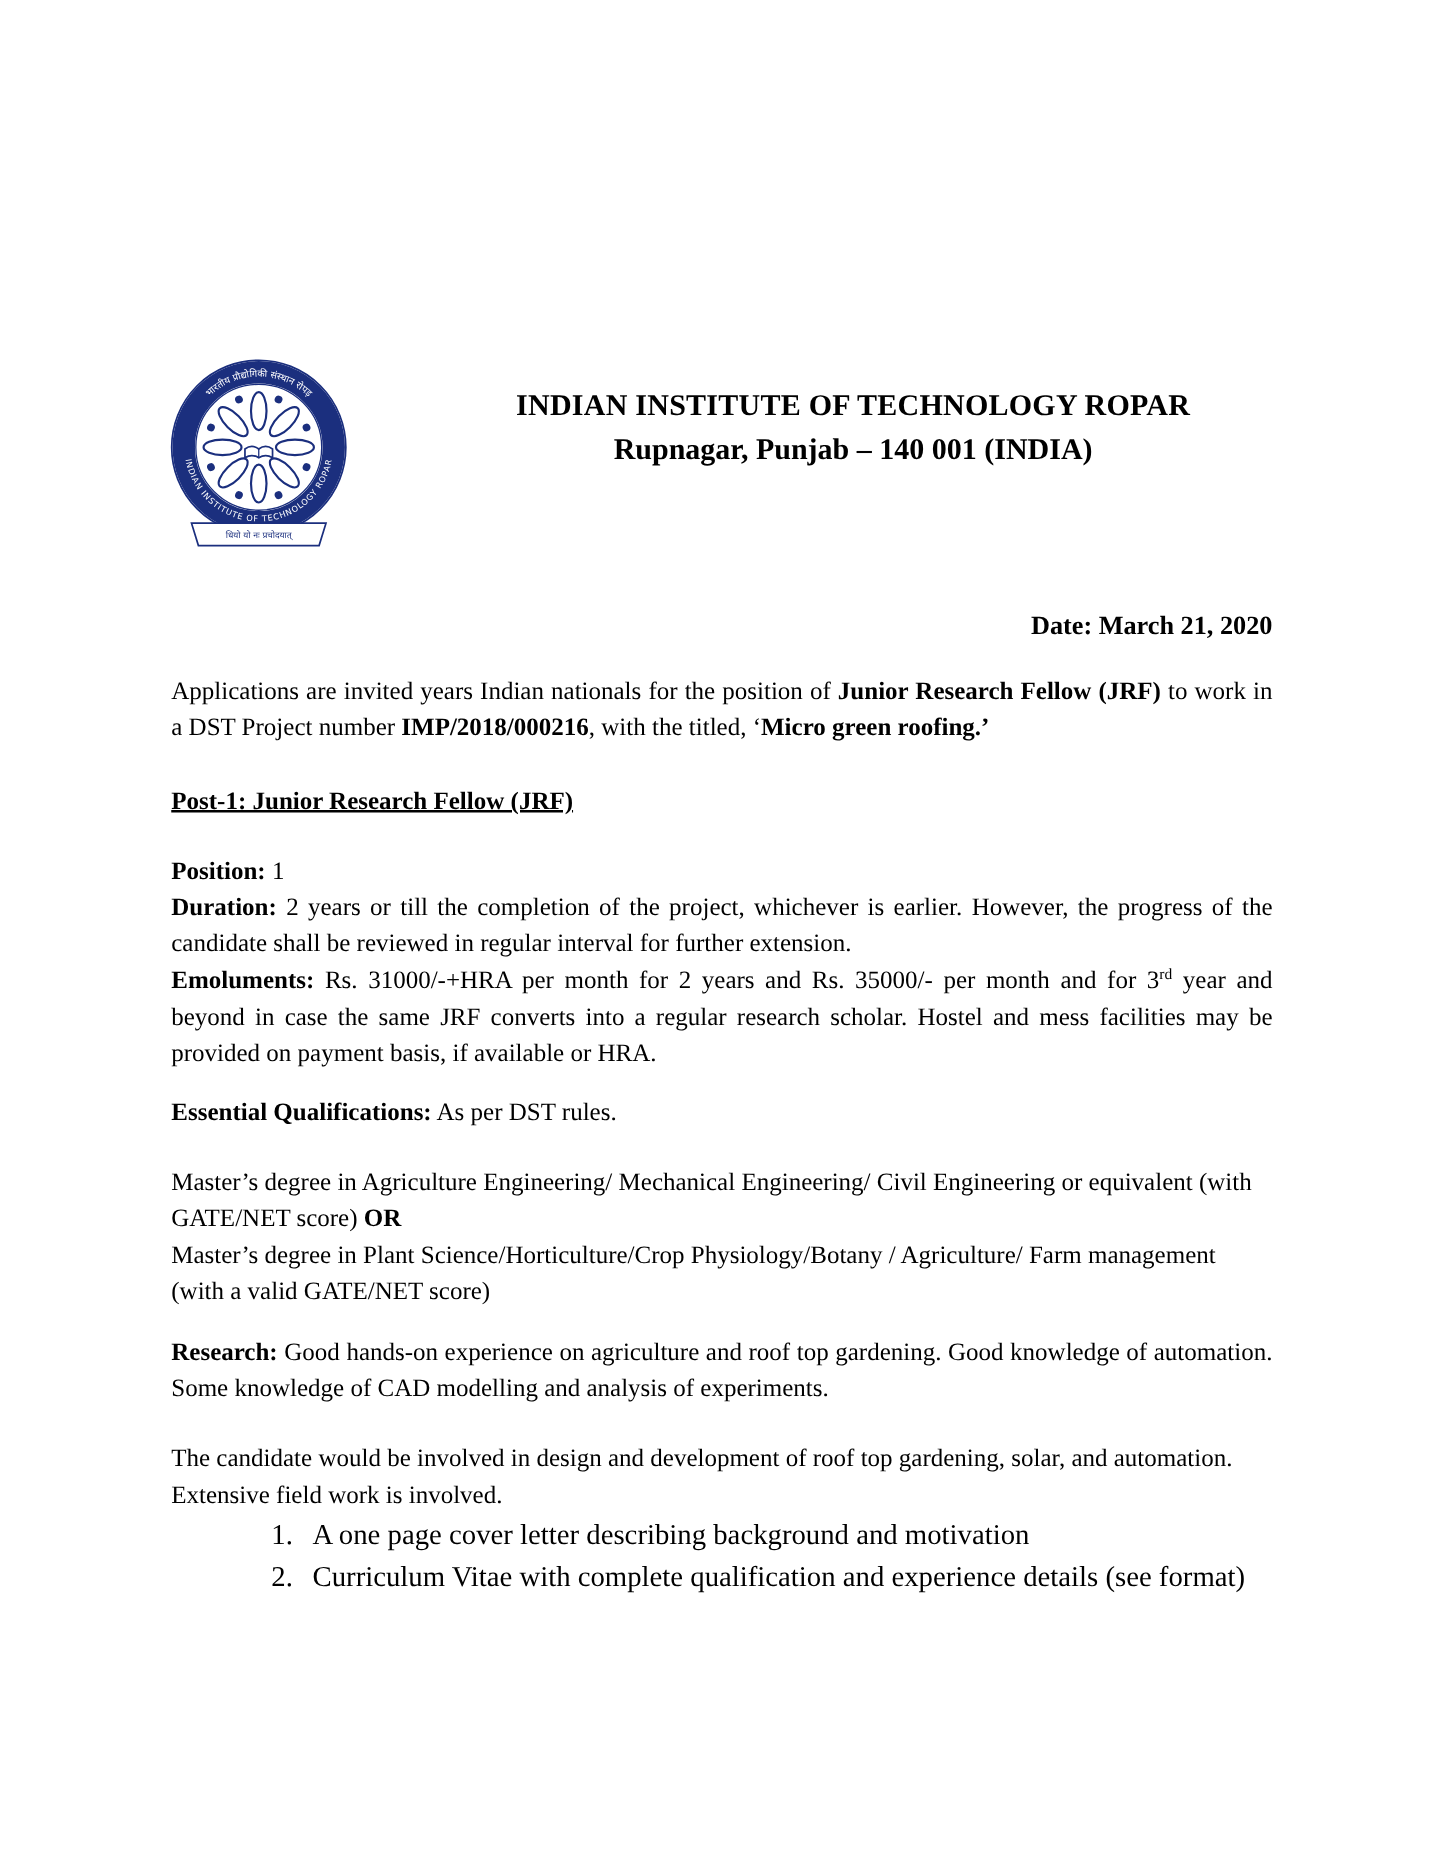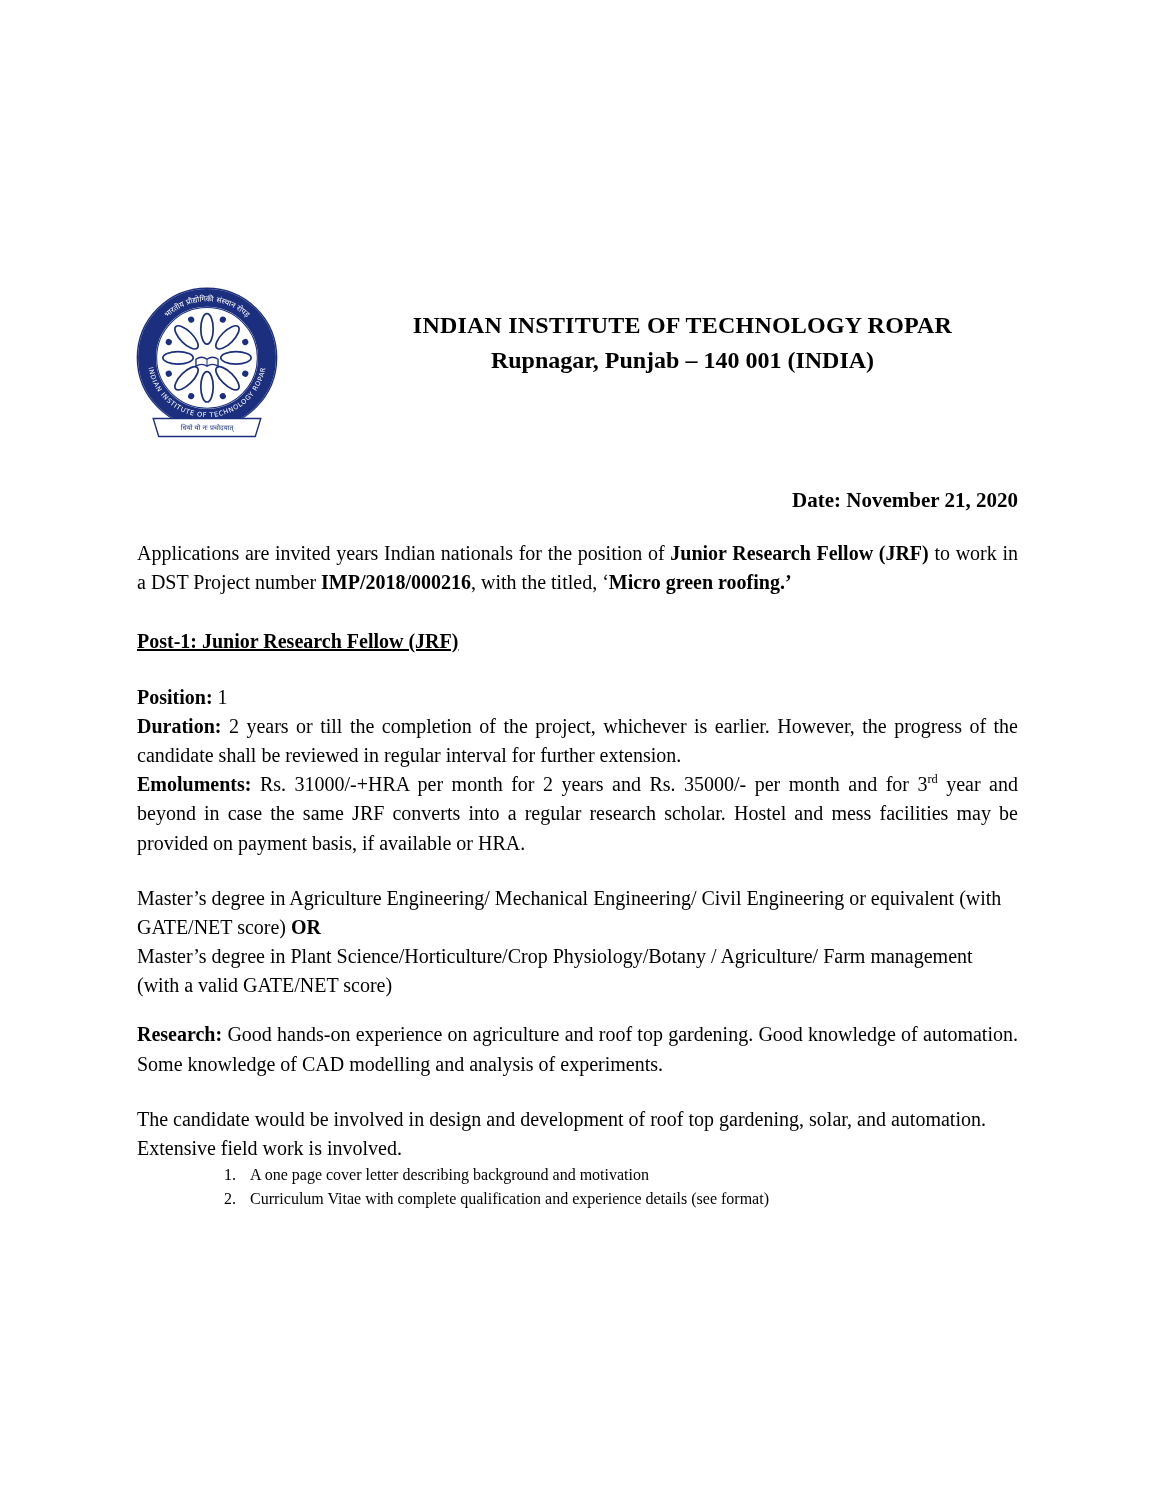--- a/index.html
+++ b/index.html
@@ -12,21 +12,21 @@
   .inst-addr{font-size:24px;font-weight:bold;margin-top:8px;}
   .date-line{margin-top:32px;text-align:right;font-size:21px;font-weight:bold;}
   .doc-title{margin-top:44px;text-align:center;font-size:21px;font-weight:bold;letter-spacing:0.3px;}
   p.body{font-size:20px;line-height:1.46;margin:26px 0 0 0;}
   .justify{text-align:justify;}
   .post-heading{margin:30px 0 0 0;font-size:20px;font-weight:bold;text-decoration:underline;line-height:1.46;}
   .group{margin-top:26px;}
   .group p{margin-top:0;}
   .mt-sm{margin-top:18px !important;}
   .mt-md{margin-top:20px !important;}
-  ol.docs{margin:0;padding-left:103px;font-size:16px;line-height:1.46;}
+  ol.docs{margin:0;padding-left:103px;font-size:23px;line-height:1.46;}
   ol.docs li{padding-left:10px;}
   .b{font-weight:bold;}
   sup{font-size:0.62em;}
 </style>
 </head>
 <body>
 
 <div class="content">
 
   <div class="doc-header">
@@ -72,33 +72,34 @@
         <polygon points="32,198 188,198 180,224 40,224" fill="#ffffff" stroke="#1b2f7e" stroke-width="2"></polygon>
         <text x="110" y="215" text-anchor="middle" font-size="10" fill="#1b2f7e" font-family="DejaVu Sans, sans-serif">धियो यो नः प्रचोदयात्</text>
       </svg>
     </div>
     <div class="inst-block">
       <div class="inst-name">INDIAN INSTITUTE OF TECHNOLOGY ROPAR</div>
       <div class="inst-addr">Rupnagar, Punjab – 140 001 (INDIA)</div>
     </div>
   </div>
 
-  <div class="date-line">Date: November 21, 2020</div>
+  <div class="date-line">Date: March 21, 2020</div>
 
 
   <p class="body justify"><span>Applications are invited years Indian nationals for the position of </span><span class="b">Junior Research Fellow (JRF)</span><span> to work in a DST Project number </span><span class="b">IMP/2018/000216</span><span>, with the titled, ‘</span><span class="b">Micro green roofing.’</span></p>
 
   <p class="post-heading">Post-1: Junior Research Fellow (JRF)</p>
 
   <div class="group">
     <p class="body"><span class="b">Position:</span><span> 1</span></p>
     <p class="body justify"><span class="b">Duration:</span><span> 2 years or till the completion of the project, whichever is earlier. However, the progress of the candidate shall be reviewed in regular interval for further extension.</span></p>
     <p class="body justify"><span class="b">Emoluments:</span><span> Rs. 31000/-+HRA per month for 2 years and Rs. 35000/- per month and for 3</span><sup>rd</sup><span> year and beyond in case the same JRF converts into a regular research scholar. Hostel and mess facilities may be provided on payment basis, if available or HRA.</span></p>
   </div>
 
+  <p class="body mt-sm"><span class="b">Essential Qualifications:</span><span> As per DST rules.</span></p>
 
   <p class="body"><span>Master’s degree in Agriculture Engineering/ Mechanical Engineering/ Civil Engineering or equivalent (with GATE/NET score) </span><span class="b">OR</span><br><span>Master’s degree in Plant Science/Horticulture/Crop Physiology/Botany / Agriculture/ Farm management (with a valid GATE/NET score)</span></p>
 
   <p class="body justify mt-md"><span class="b">Research:</span><span> Good hands-on experience on agriculture and roof top gardening. Good knowledge of automation. Some knowledge of CAD modelling and analysis of experiments.</span></p>
 
   <p class="body"><span>The candidate would be involved in design and development of roof top gardening, solar, and automation. Extensive field work is involved.</span></p>
 
 
   <ol class="docs">
     <li>A one page cover letter describing background and motivation</li>

